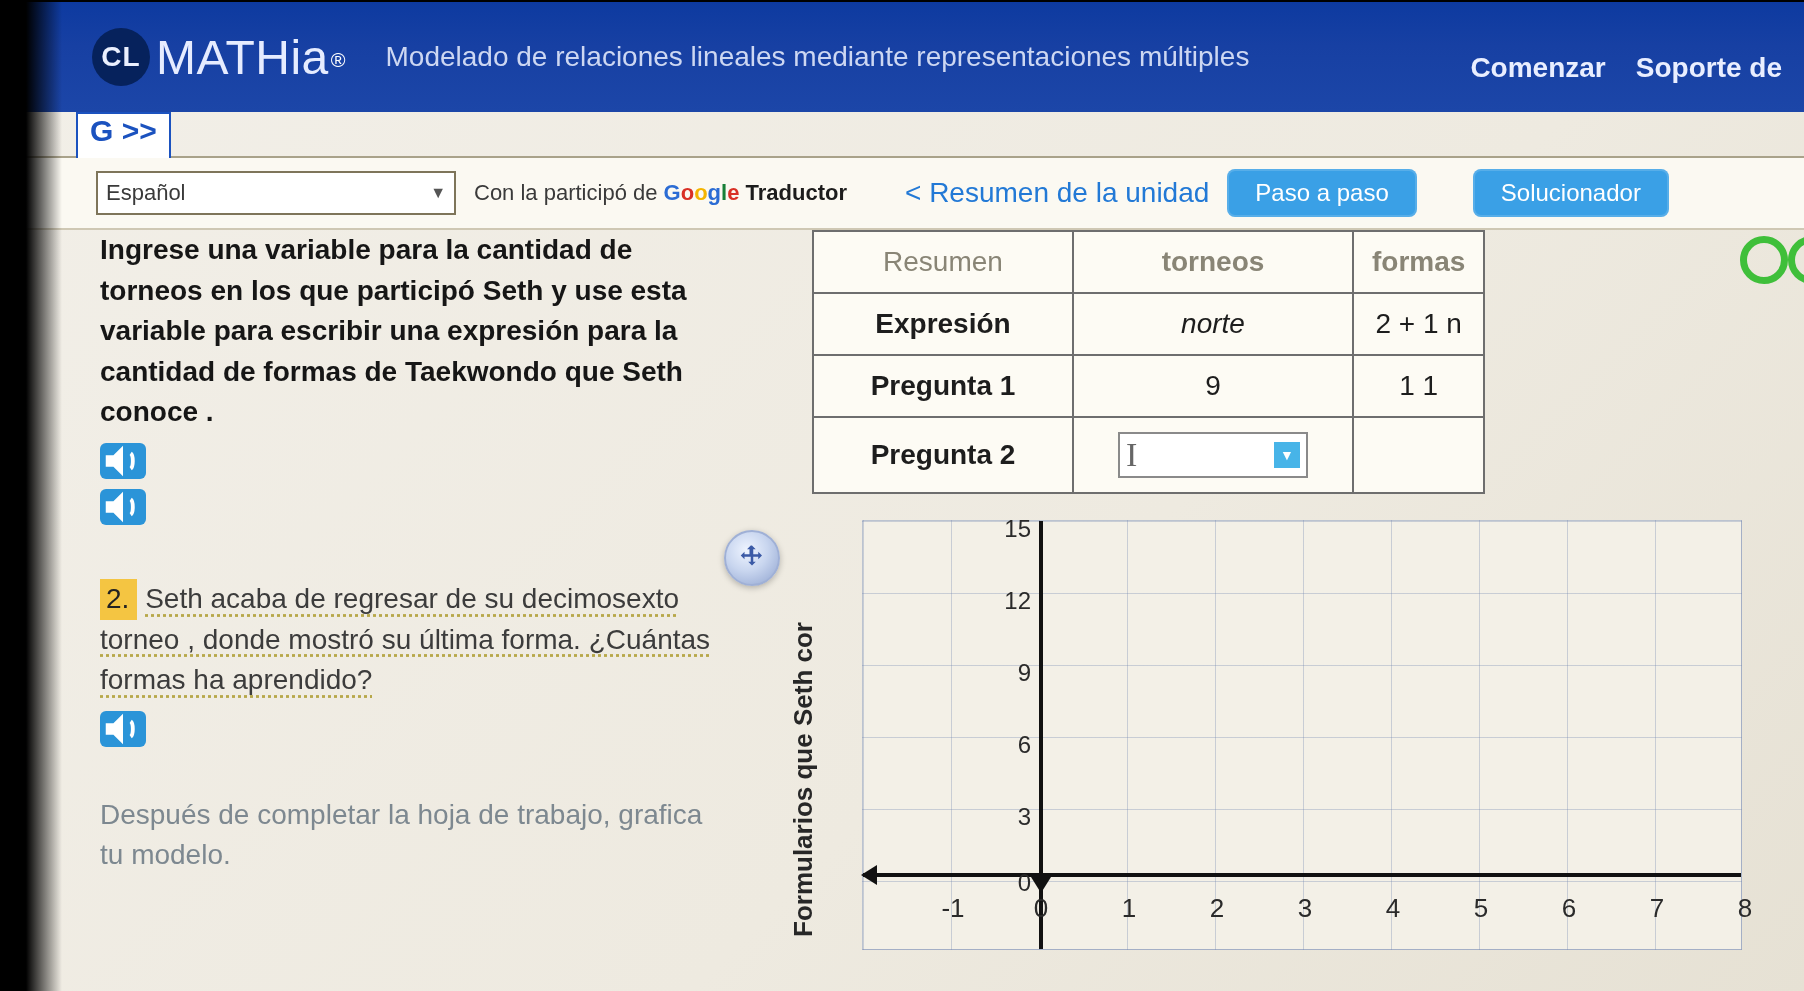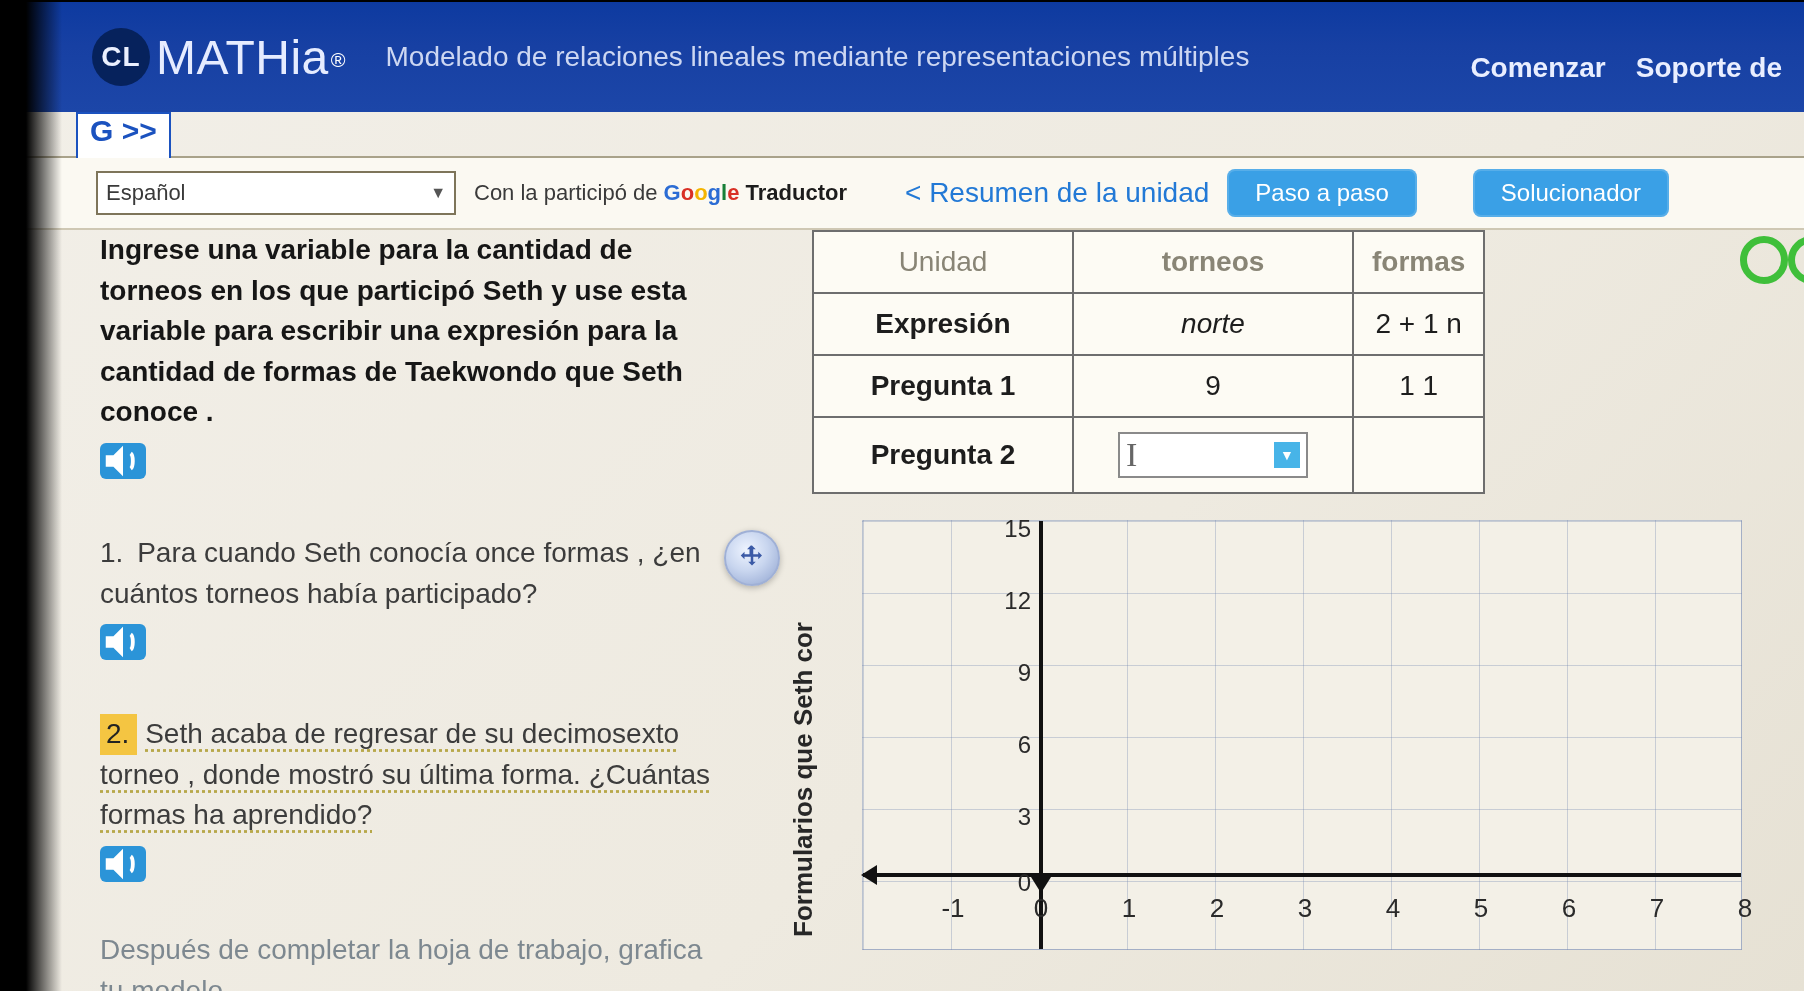--- a/index.html
+++ b/index.html
@@ -210,24 +210,20 @@
 
     <div class="left-pane">
       <div class="intro">Ingrese una variable para la cantidad de torneos en los que participó Seth y use esta variable para escribir una expresión para la cantidad de formas de Taekwondo que Seth conoce .</div>
       <div class="audio">
         <svg viewBox="0 0 24 24" fill="#fff">
             <path d="M3 9v6h4l5 5V4L7 9H3z"></path>
             <path d="M16 8c1.5 1 1.5 7 0 8" stroke="#fff" stroke-width="2" fill="none"></path>
           </svg>
       </div>
 
-      <div class="qblock">
-        <span class="qnum">1.</span>
-        <span>Para cuando Seth conocía once formas , ¿en cuántos torneos había participado?</span>
-      </div>
       <div class="audio">
         <svg viewBox="0 0 24 24" fill="#fff">
             <path d="M3 9v6h4l5 5V4L7 9H3z"></path>
             <path d="M16 8c1.5 1 1.5 7 0 8" stroke="#fff" stroke-width="2" fill="none"></path>
           </svg>
       </div>
 
       <div class="qblock">
         <span class="q2num">2.</span>
         <span class="q2text">Seth acaba de regresar de su decimosexto torneo , donde mostró su última forma. ¿Cuántas formas ha aprendido?</span>
@@ -251,21 +247,21 @@
       </div>
 
       <div class="oo">
         <div class="c"></div>
         <div class="c"></div>
       </div>
 
       <table class="tbl">
         <tbody>
             <tr>
-          <th class="hdr0">Unidad</th>
+          <th class="hdr0">Resumen</th>
           <th class="hdr1">torneos</th>
           <th class="hdr2">formas</th>
         </tr>
         <tr>
           <th>Expresión</th>
           <td class="italic">norte</td>
           <td>2 + 1 n</td>
         </tr>
         <tr>
           <th>Pregunta 1</th>

